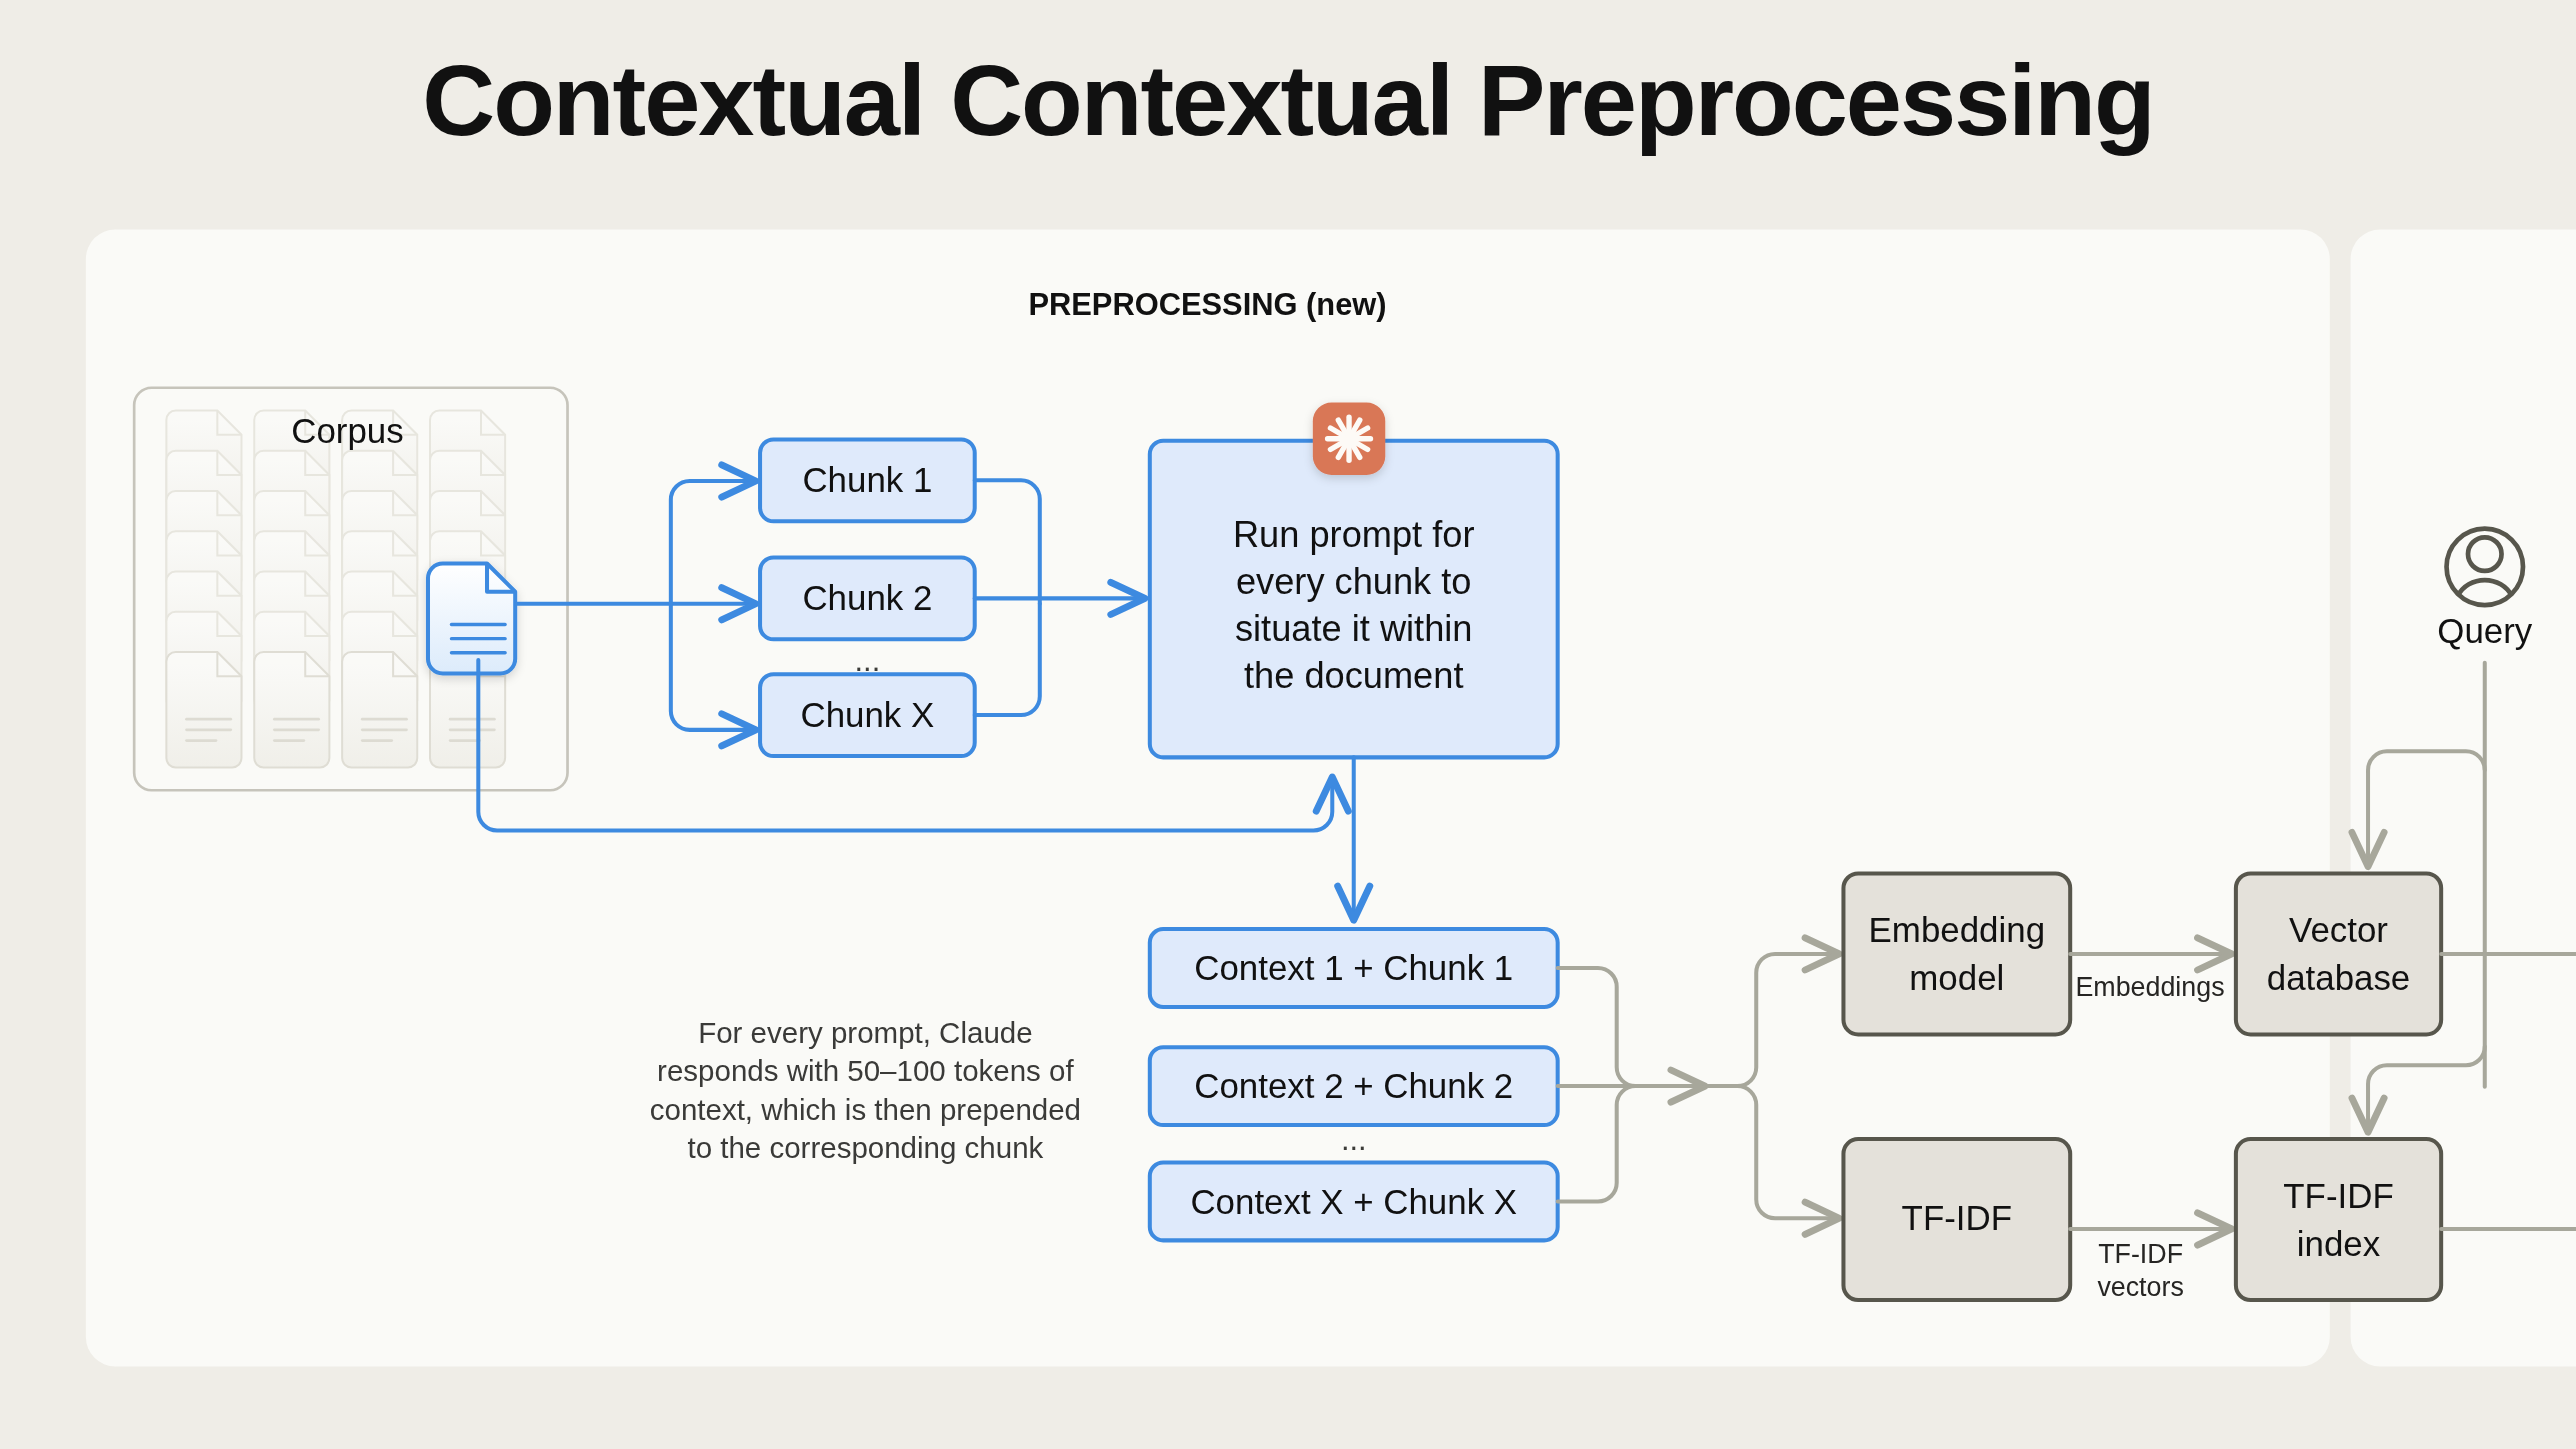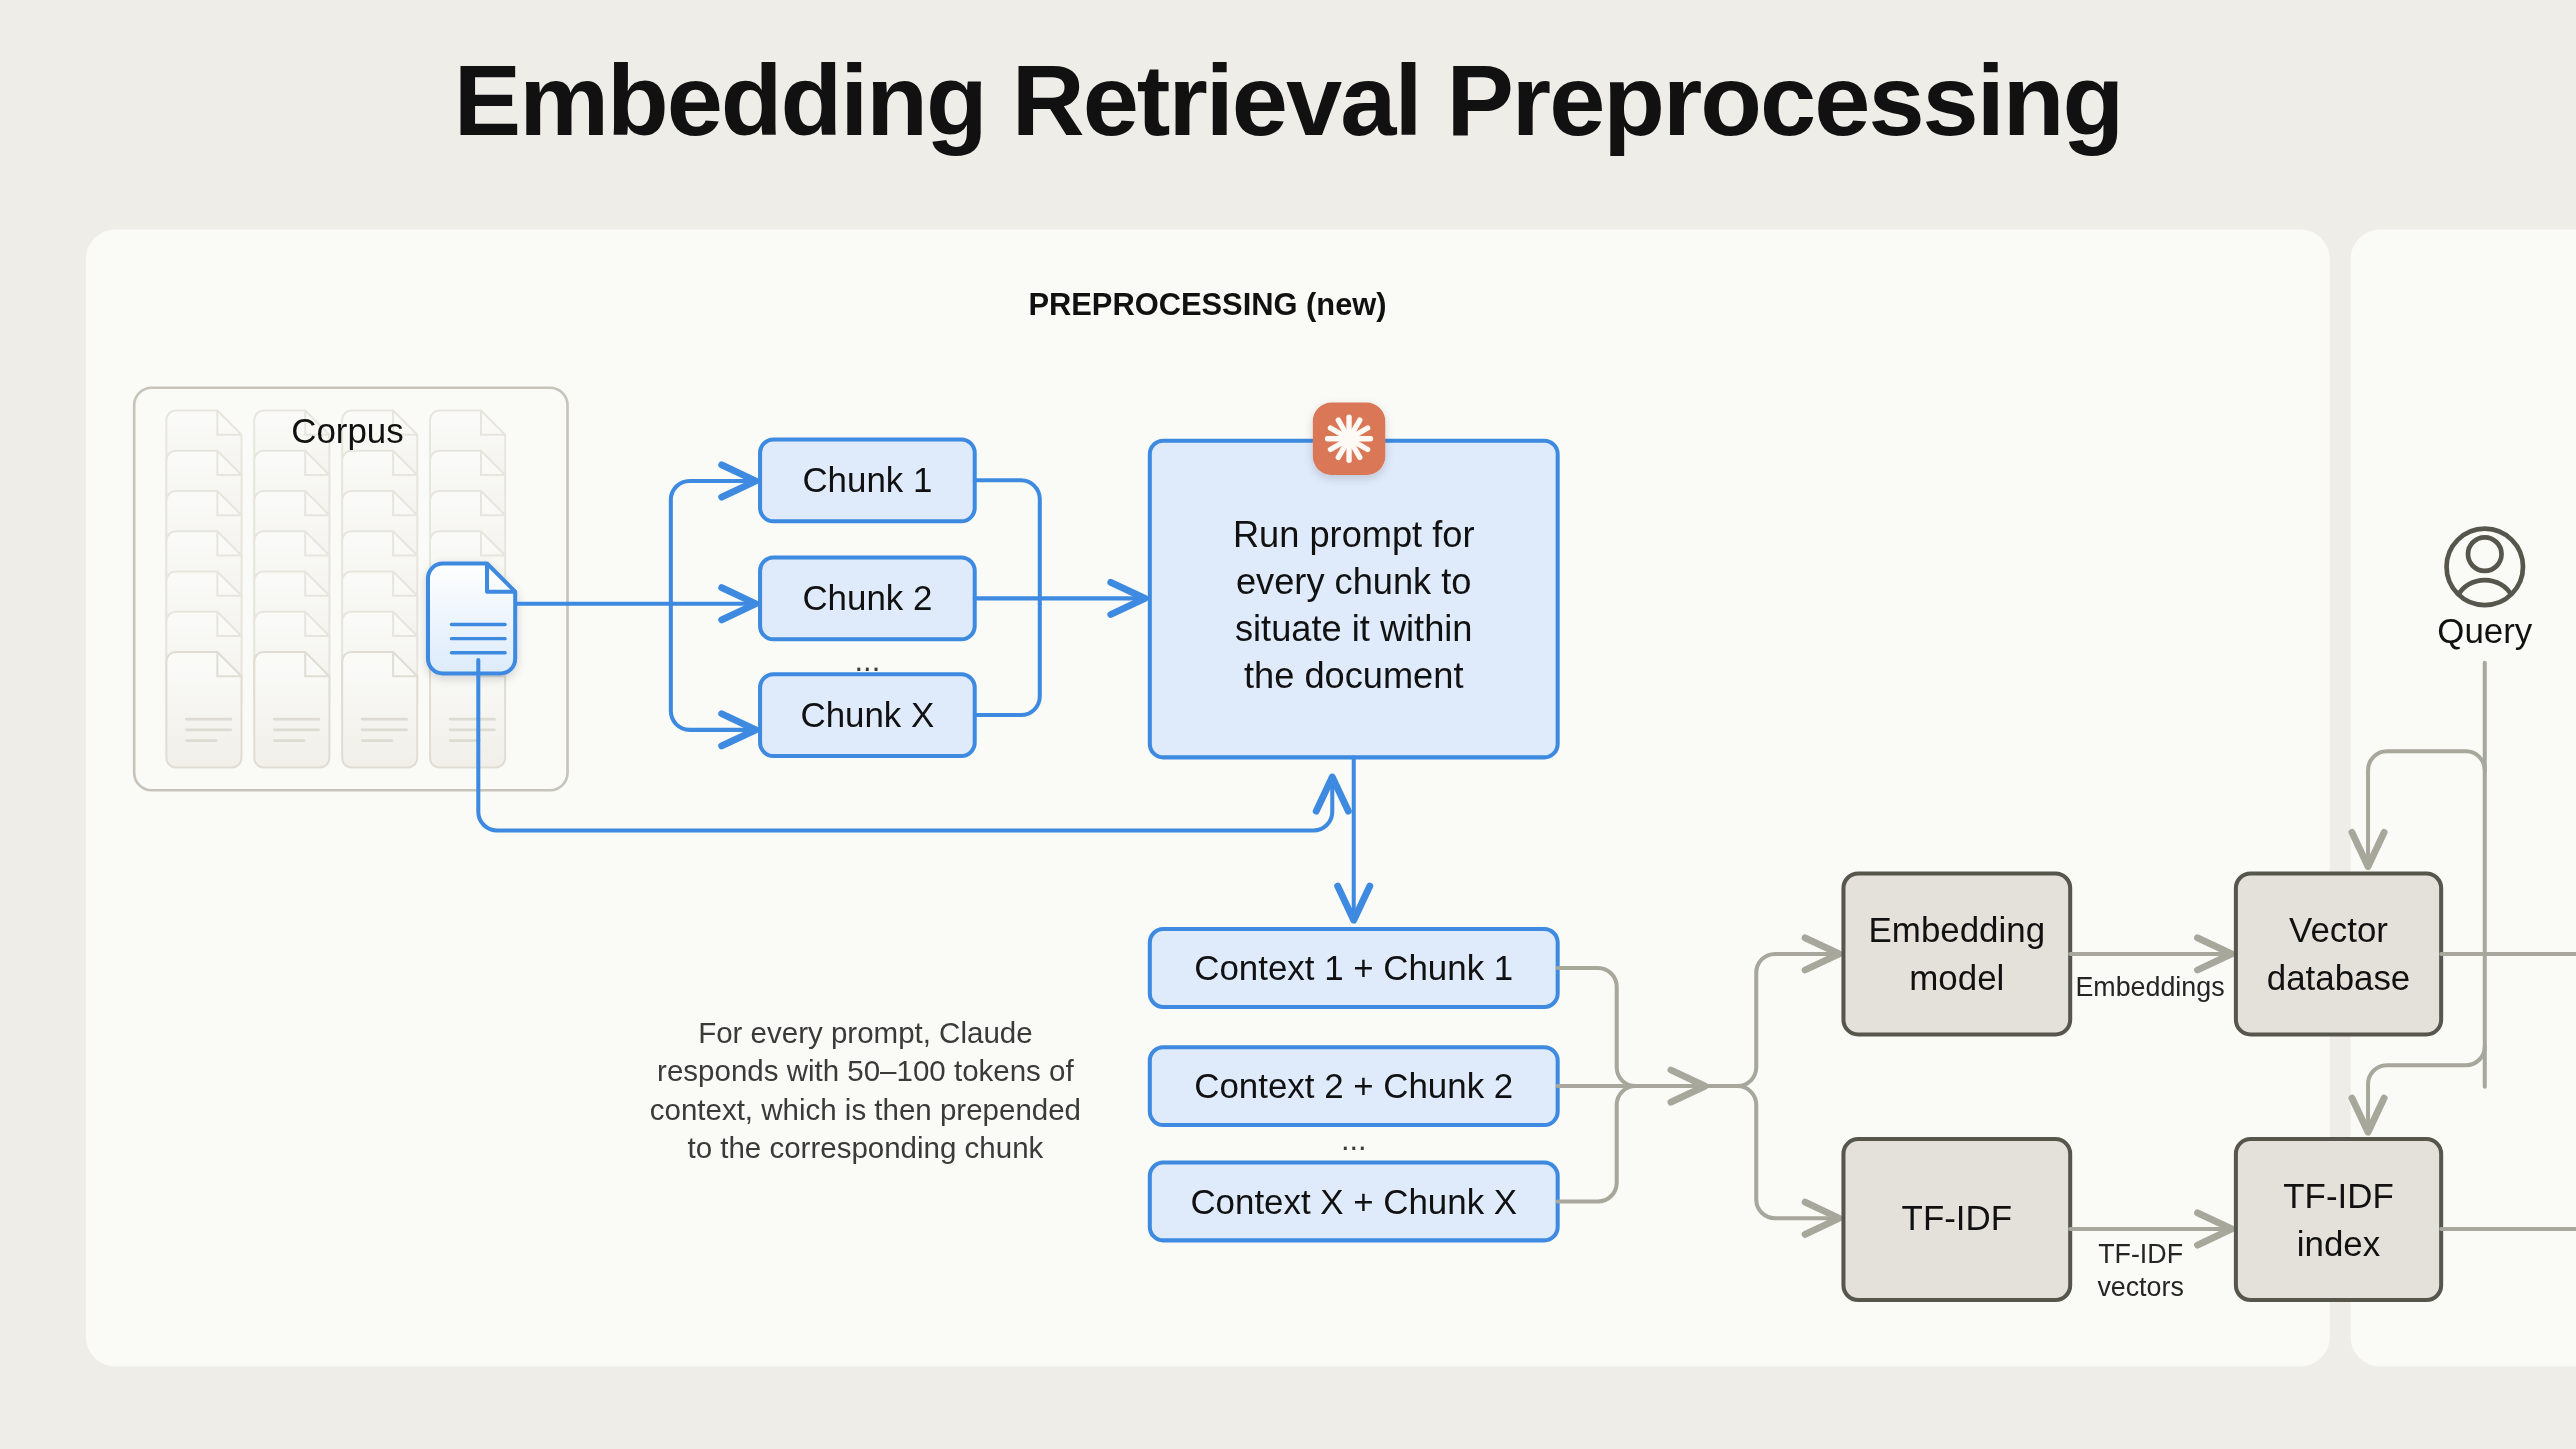--- a/index.html
+++ b/index.html
@@ -18,21 +18,21 @@
     font-size:101px;font-weight:bold;letter-spacing:-2px;
     color:#111;line-height:1.2;
   }
   svg text{font-family:"Liberation Sans", sans-serif;}
 </style>
 </head>
 <body>
 
 <div id="stage">
 
-  <div class="ttl">Embedding Retrieval Preprocessing</div>
+  <div class="ttl">Contextual Contextual Preprocessing</div>
 
   <svg id="diagram" viewBox="0 0 3840 2160">
     <defs>
       <linearGradient id="docGrad" x1="0" y1="0" x2="0" y2="1">
         <stop offset="0%" stop-color="#ffffff"></stop>
         <stop offset="100%" stop-color="#dcebfb"></stop>
       </linearGradient>
       <linearGradient id="ghostGrad" x1="0" y1="0" x2="0" y2="1">
         <stop offset="0%" stop-color="#fbfbf9"></stop>
         <stop offset="100%" stop-color="#f0efe9"></stop>

